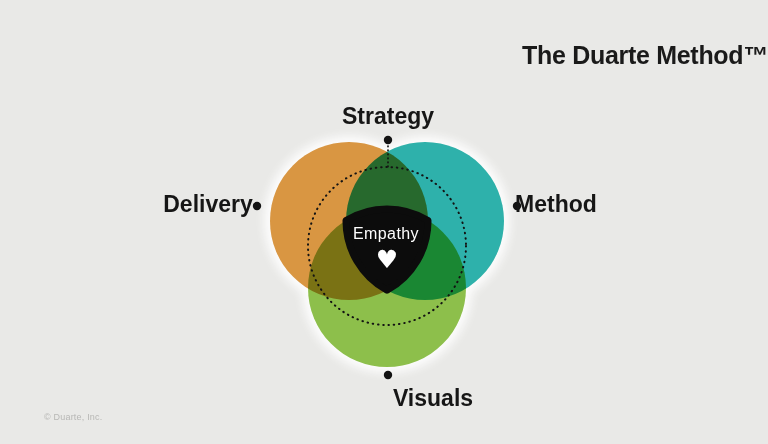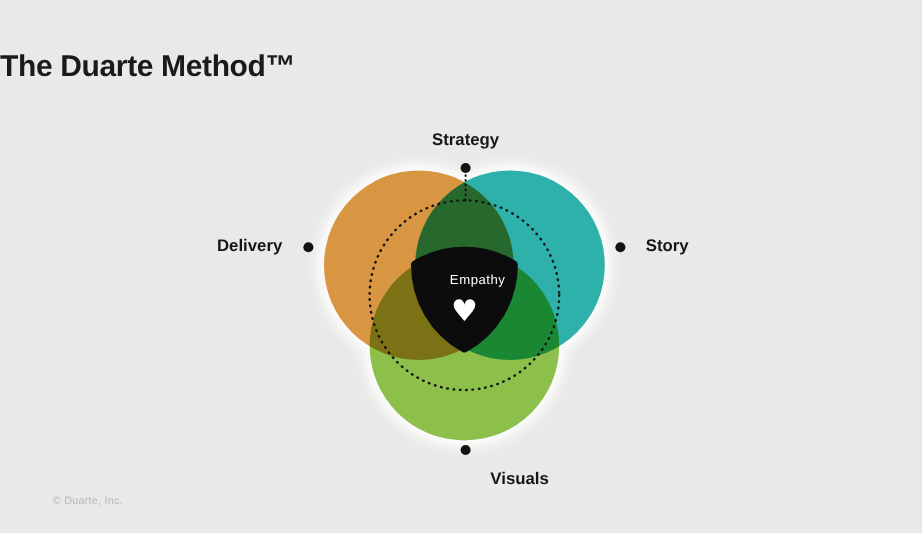--- a/index.html
+++ b/index.html
@@ -11,51 +11,50 @@
     overflow: hidden;
     font-family: "Liberation Sans", sans-serif;
   }
   .venn-svg { position: absolute; left: 0; top: 0; }
 
   .title {
     position: absolute;
     top: 41px;
     left: 0;
     width: 100%;
-    text-align: left;
+    text-align: right;
     font-size: 25px;
     font-weight: 800;
     letter-spacing: -0.3px;
     color: #1a1a1a;
   }
 
   .lbl {
     position: absolute;
     transform: translate(-50%, -50%);
-    font-size: 14px;
+    font-size: 23px;
     font-weight: 700;
     color: #161616;
     white-space: nowrap;
   }
   .lbl-strategy { left: 388px; top: 116px; }
   .lbl-delivery { left: 208px; top: 204px; }
   .lbl-story    { left: 556px; top: 204px; }
   .lbl-visuals  { left: 388px; top: 398px; margin-left: 45px; }
 
   .empathy-label {
     position: absolute;
     left: 386px;
     top: 234px;
     transform: translate(-50%, -50%);
     color: #ffffff;
-    font-size: 11px;
+    font-size: 16px;
     font-weight: 400;
     letter-spacing: 0.4px;
     white-space: nowrap;
-    margin-left: 12px;
   }
   .heart {
     position: absolute;
     left: 387px;
     top: 259px;
     transform: translate(-50%, -50%);
     color: #ffffff;
     font-size: 25px;
     line-height: 1;
     font-family: "DejaVu Sans", sans-serif;
@@ -109,20 +108,20 @@
     <circle class="dot" cx="388" cy="140" r="4.2"></circle>
     <circle class="dot" cx="257" cy="206" r="4.2"></circle>
     <circle class="dot" cx="517" cy="206" r="4.2"></circle>
     <circle class="dot" cx="388" cy="375" r="4.2"></circle>
   </svg>
 
   <div class="title">The Duarte Method™</div>
 
   <div class="lbl lbl-strategy">Strategy</div>
   <div class="lbl lbl-delivery">Delivery</div>
-  <div class="lbl lbl-story">Story</div>
+  <div class="lbl lbl-story">Method</div>
   <div class="lbl lbl-visuals">Visuals</div>
 
   <div class="empathy-label">Empathy</div>
   <div class="heart">♥</div>
 
   <div class="copyright">© Duarte, Inc.</div>
 </div>
 
 </body></html>

